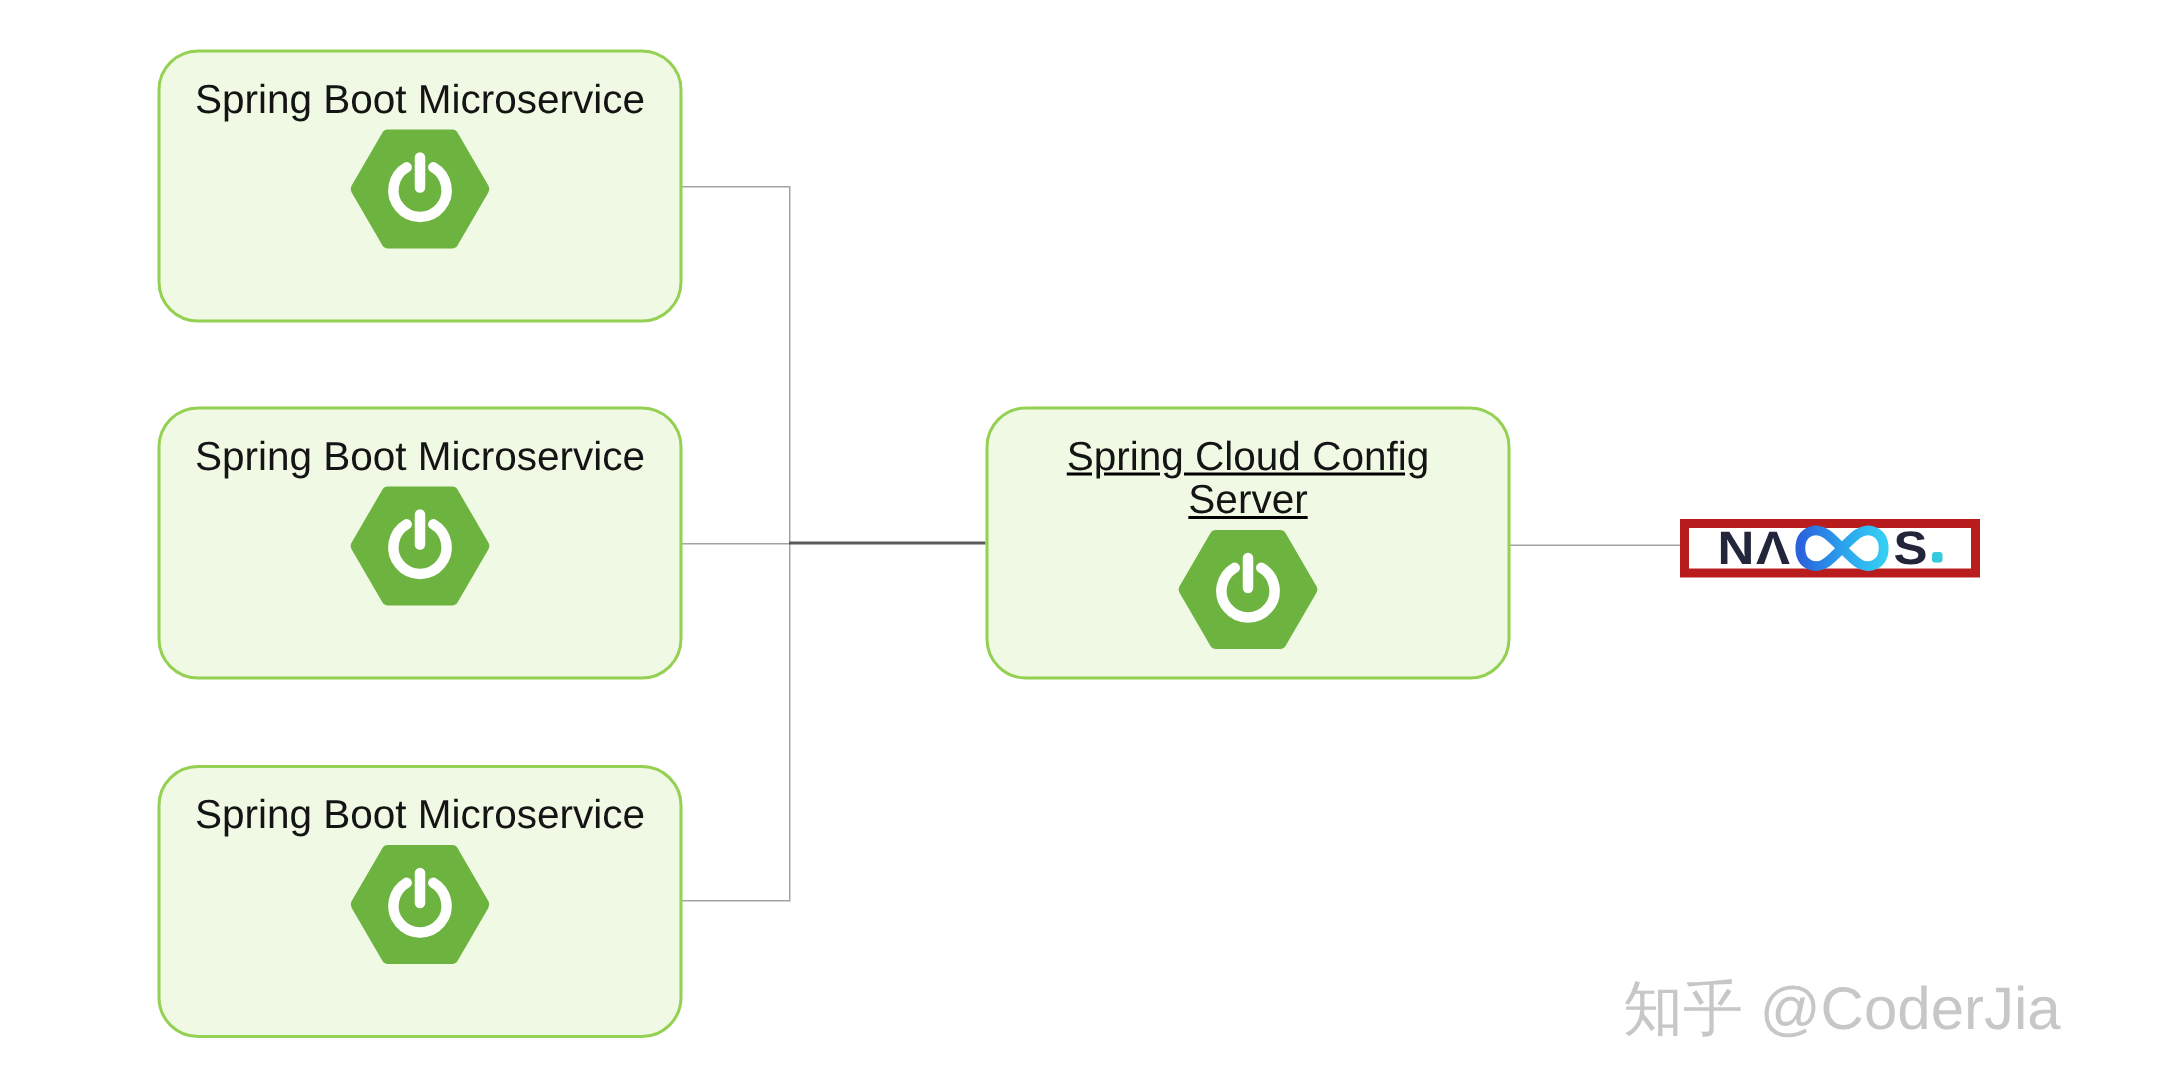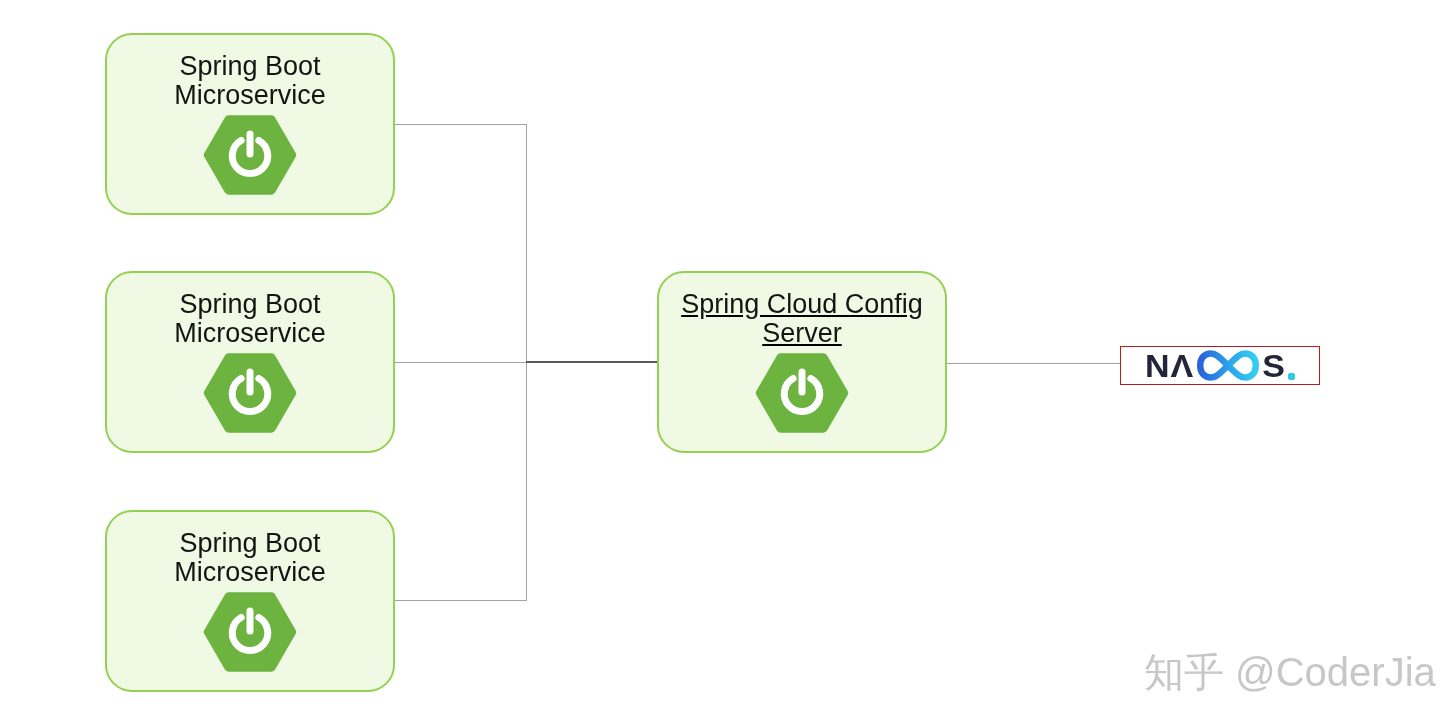--- a/index.html
+++ b/index.html
@@ -5,39 +5,39 @@
   html,body{margin:0;padding:0;background:#ffffff;}
   body{font-family:"Liberation Sans", sans-serif;}
   .stage{position:relative;width:1440px;height:727px;background:#ffffff;overflow:hidden;}
 
   
   .hline{position:absolute;height:1px;background:#a3a3a3;}
   .vline{position:absolute;width:1px;background:#a3a3a3;}
   .hline.dark{height:2px;background:#595959;}
 
   
-  .node{position:absolute;width:290px;height:182px;box-sizing:border-box;
+  .node{position:absolute;width:350px;height:182px;box-sizing:border-box;
         background:#eff9e3;border:2px solid #94d052;border-radius:27px;
         text-align:center;}
   .node-title{margin-top:17px;padding:0 18px;font-size:27px;line-height:1.08;
         color:#141414;letter-spacing:0px;}
   .sb-icon{display:block;margin:3px auto 0 auto;}
 
   
   .nacos-frame{position:absolute;left:1120px;top:346px;width:200px;height:39px;
-        box-sizing:border-box;border:1px solid #b91c1c;background:#ffffff;
+        box-sizing:border-box;border:6px solid #b91c1c;background:#ffffff;
         display:flex;align-items:center;justify-content:center;gap:1px;}
   .nacos-letters{font-weight:700;font-size:34px;line-height:1;color:#23263a;
         letter-spacing:1px;transform:scaleY(0.92);}
   .nacos-co{display:block;margin:0 1px;}
   .nacos-dot{width:7px;height:7px;border-radius:2px;background:#35c9e0;
         align-self:flex-end;margin:0 0 4px 1px;}
 
   
-  .watermark{position:absolute;left:1144px;top:645px;font-size:40px;
+  .watermark{position:absolute;left:1082px;top:645px;font-size:40px;
         color:#c7c7c7;white-space:nowrap;}
 </style>
 </head>
 <body>
 
 <div class="stage">
 
   <svg width="0" height="0" style="position:absolute" aria-hidden="true">
     <defs>
       <g id="sb-icon">

